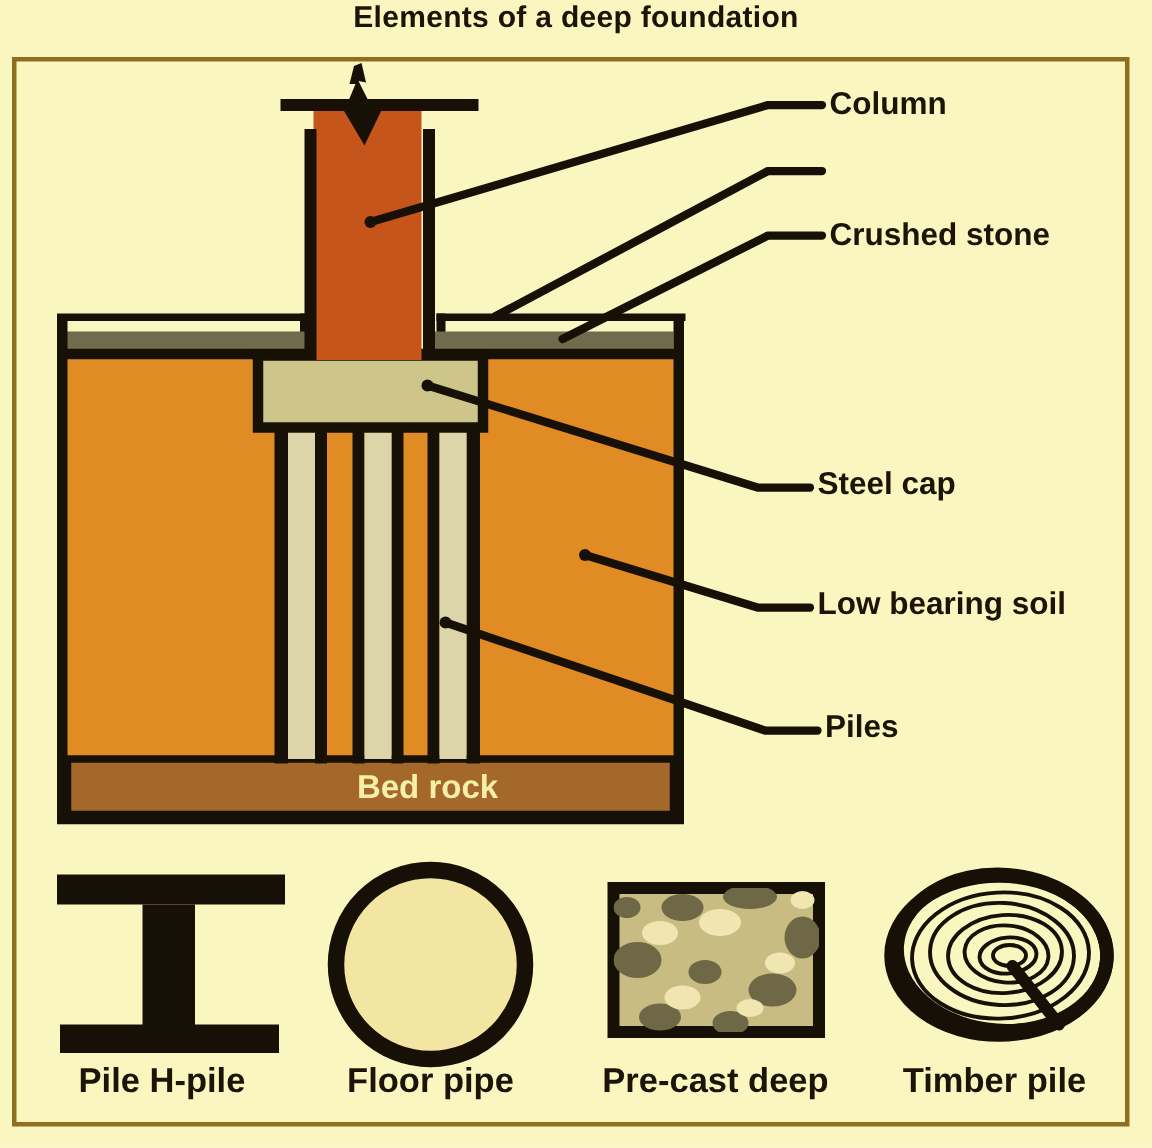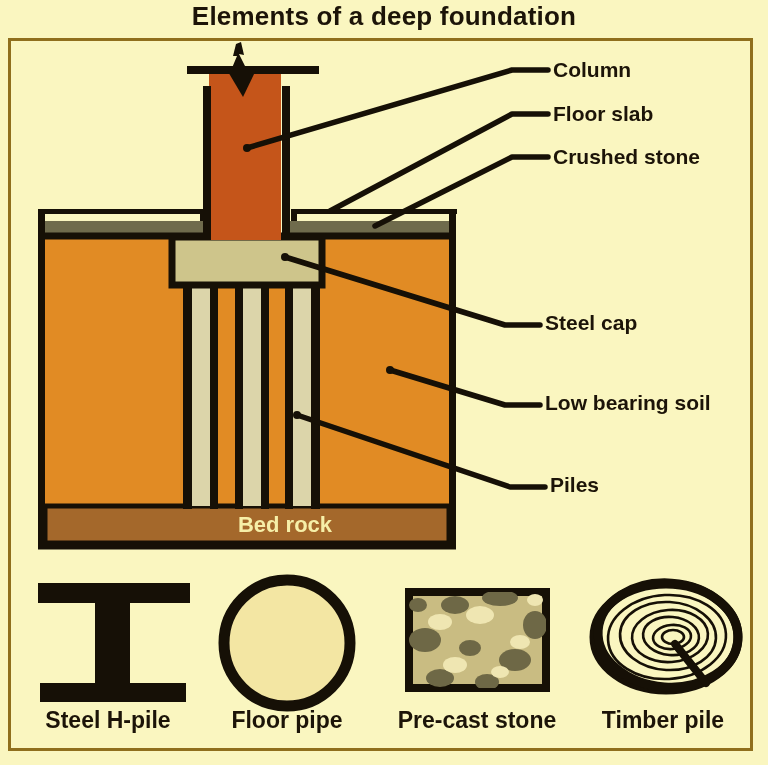--- a/index.html
+++ b/index.html
@@ -10,21 +10,21 @@
     font-family:"Liberation Sans", sans-serif;
     overflow:hidden;
   }
   #frame{
     position:absolute;left:8px;top:38px;width:745px;height:713px;
     border:3px solid var(--border,#8F6F1D);
     box-sizing:border-box;
   }
   #title{
     position:absolute;left:0;top:1px;width:768px;
-    text-align:center;font-size:26px;font-weight:bold;
+    text-align:center;font-size:20px;font-weight:bold;
     color:var(--label-text,#1C1408);letter-spacing:0.2px;
   }
   svg{position:absolute;left:0;top:0;}
   .lbl{
     position:absolute;font-size:21px;font-weight:bold;
     color:var(--label-text,#1C1408);white-space:nowrap;line-height:24px;
   }
   #bedrock-label{
     position:absolute;left:38px;top:512px;width:494px;text-align:center;
     font-size:22px;font-weight:bold;color:var(--bedrock-text,#F6EFA8);
@@ -158,26 +158,25 @@
       <ellipse class="ring" cx="668" cy="636" rx="48" ry="34" transform="rotate(3 668 636)"></ellipse>
       <ellipse class="ring" cx="670" cy="636" rx="38" ry="26" transform="rotate(-4 670 636)"></ellipse>
       <ellipse class="ring" cx="671" cy="636" rx="28" ry="19" transform="rotate(5 671 636)"></ellipse>
       <ellipse class="ring" cx="672" cy="637" rx="19" ry="12" transform="rotate(-5 672 637)"></ellipse>
       <ellipse class="ring" cx="673" cy="637" rx="11" ry="7"></ellipse>
       <line class="crack" x1="675" y1="644" x2="706" y2="683"></line>
     </g>
   </svg>
 
   <div class="lbl" style="left:553px;top:58px">Column</div>
-  <div class="lbl" style="left:553px;top:102px">Floor slab</div>
   <div class="lbl" style="left:553px;top:145px">Crushed stone</div>
   <div class="lbl" style="left:545px;top:311px">Steel cap</div>
   <div class="lbl" style="left:545px;top:391px">Low bearing soil</div>
   <div class="lbl" style="left:550px;top:473px">Piles</div>
 
   <div id="bedrock-label">Bed rock</div>
 
-  <div class="type-label" style="left:8px">Steel H-pile</div>
+  <div class="type-label" style="left:8px">Pile H-pile</div>
   <div class="type-label" style="left:187px">Floor pipe</div>
-  <div class="type-label" style="left:377px">Pre-cast stone</div>
+  <div class="type-label" style="left:377px">Pre-cast deep</div>
   <div class="type-label" style="left:563px">Timber pile</div>
 
 </div>
 
 </body></html>

